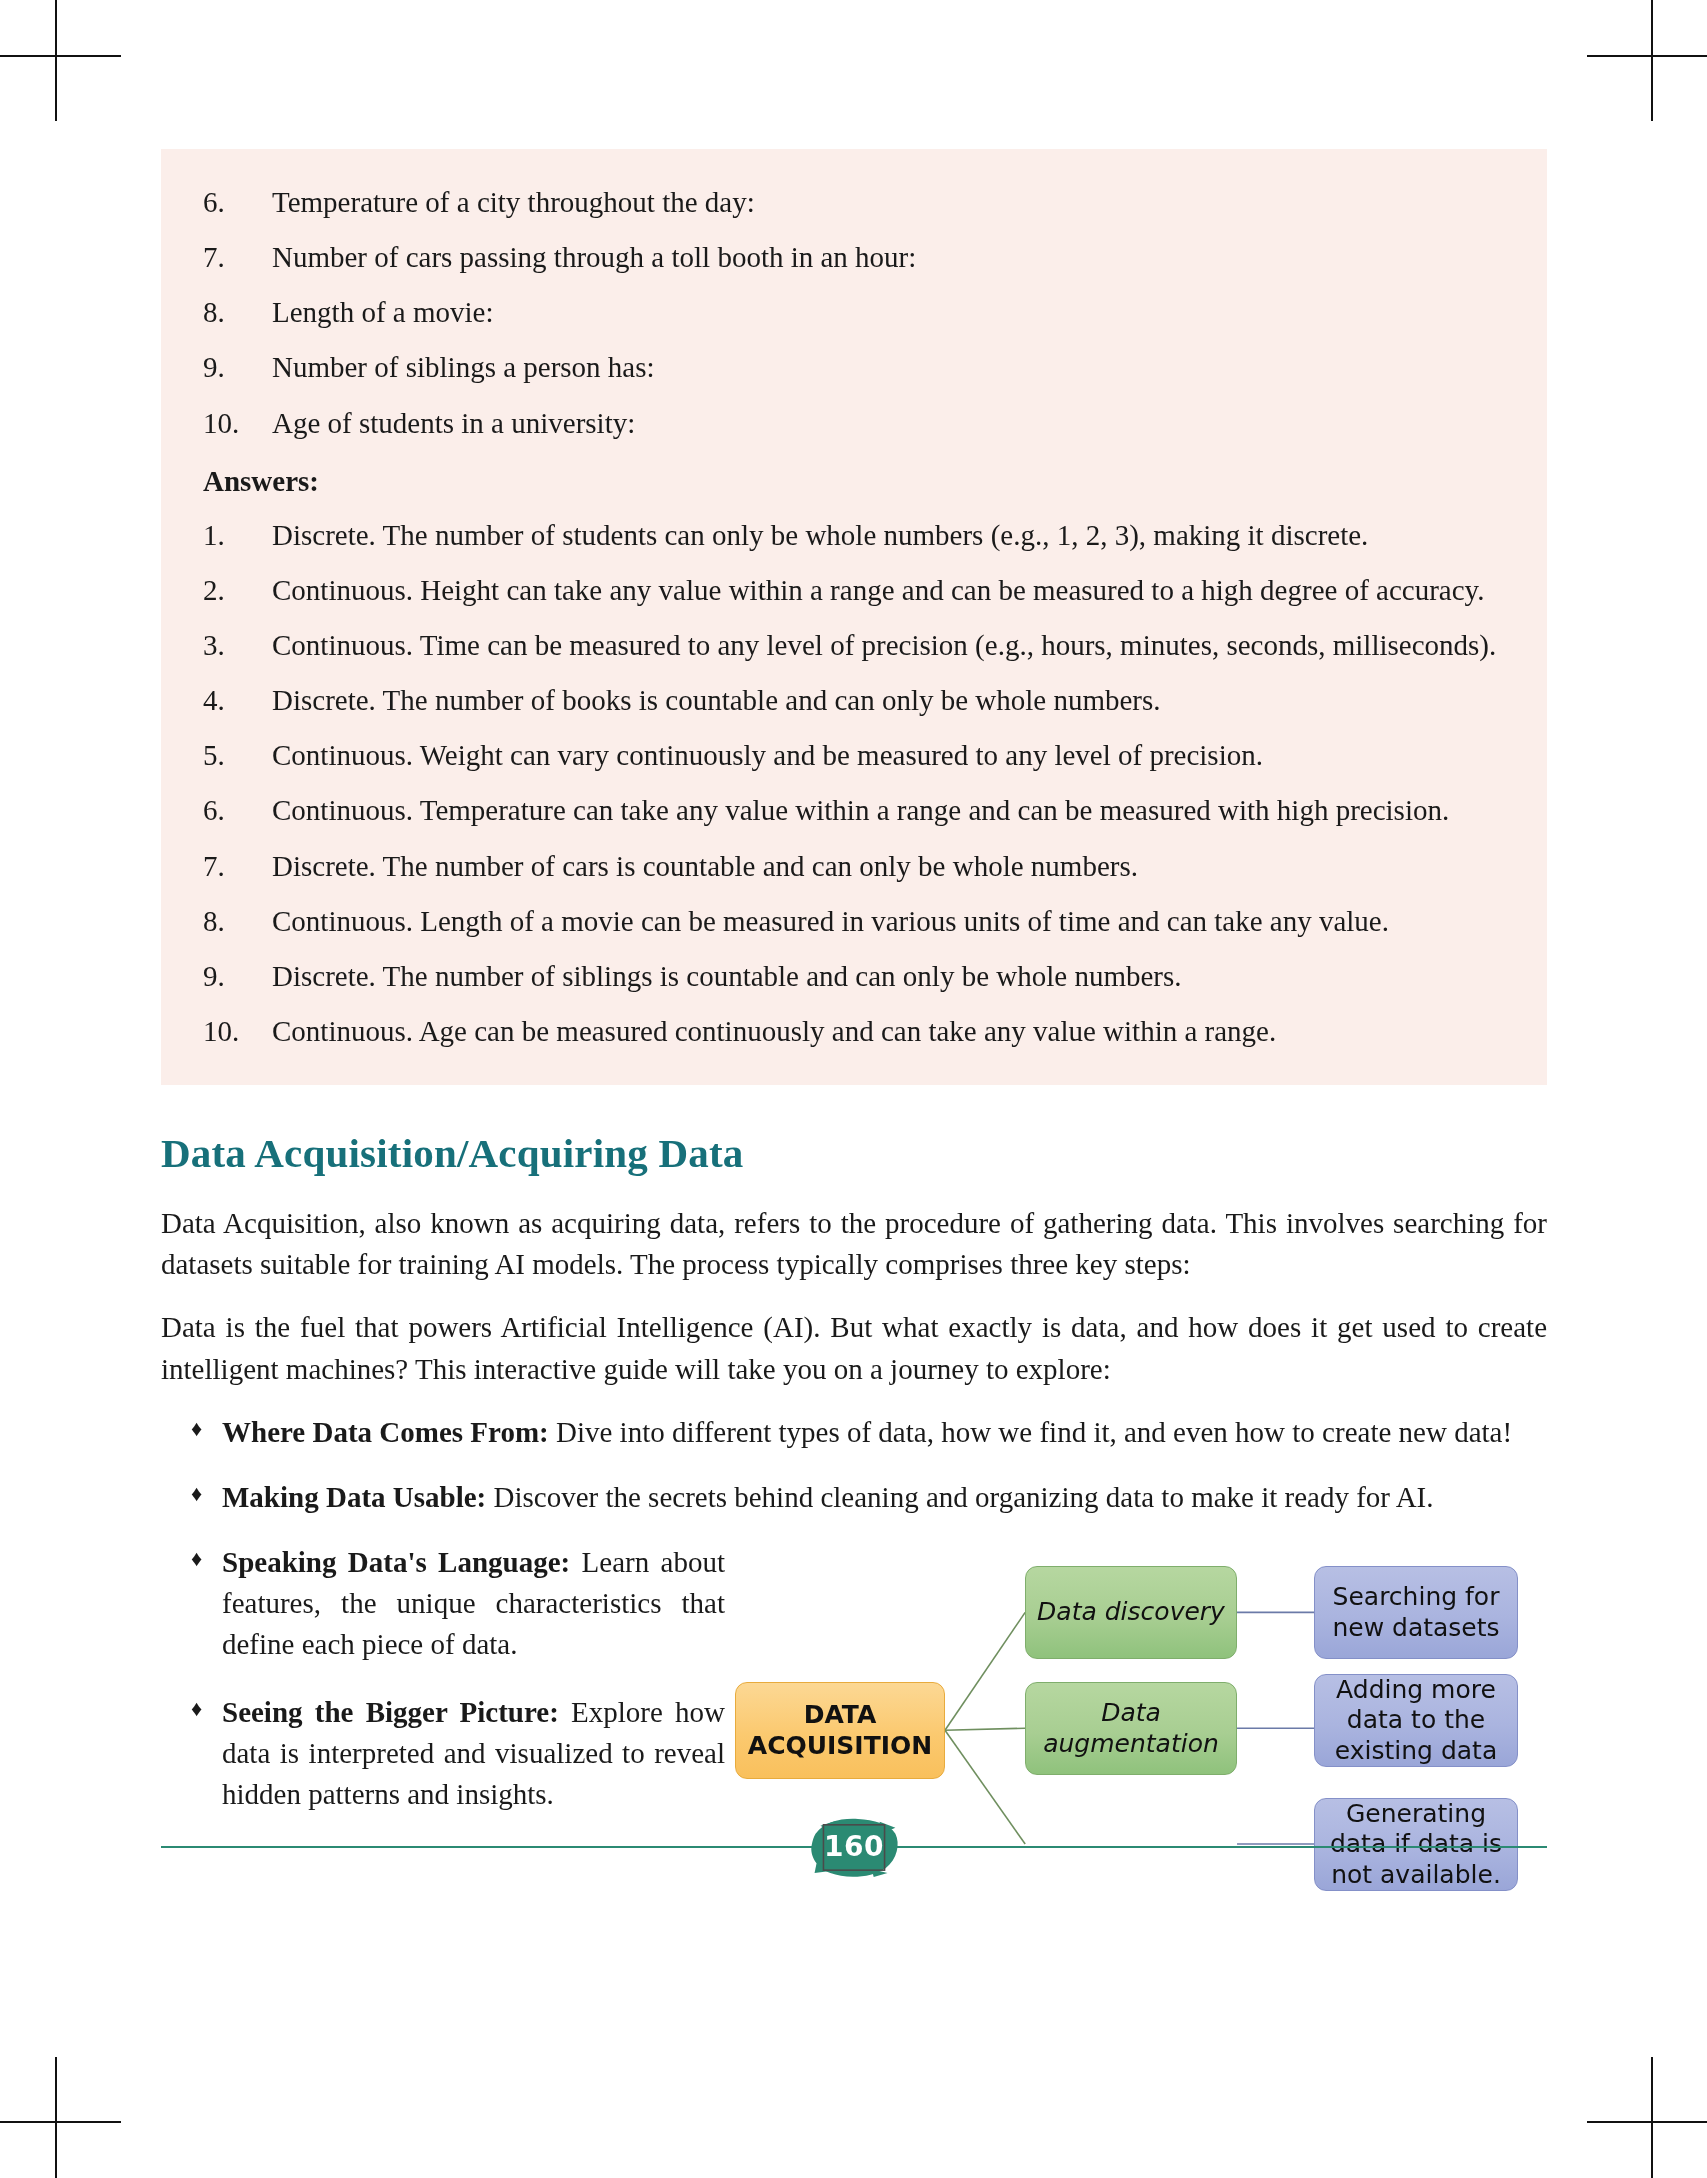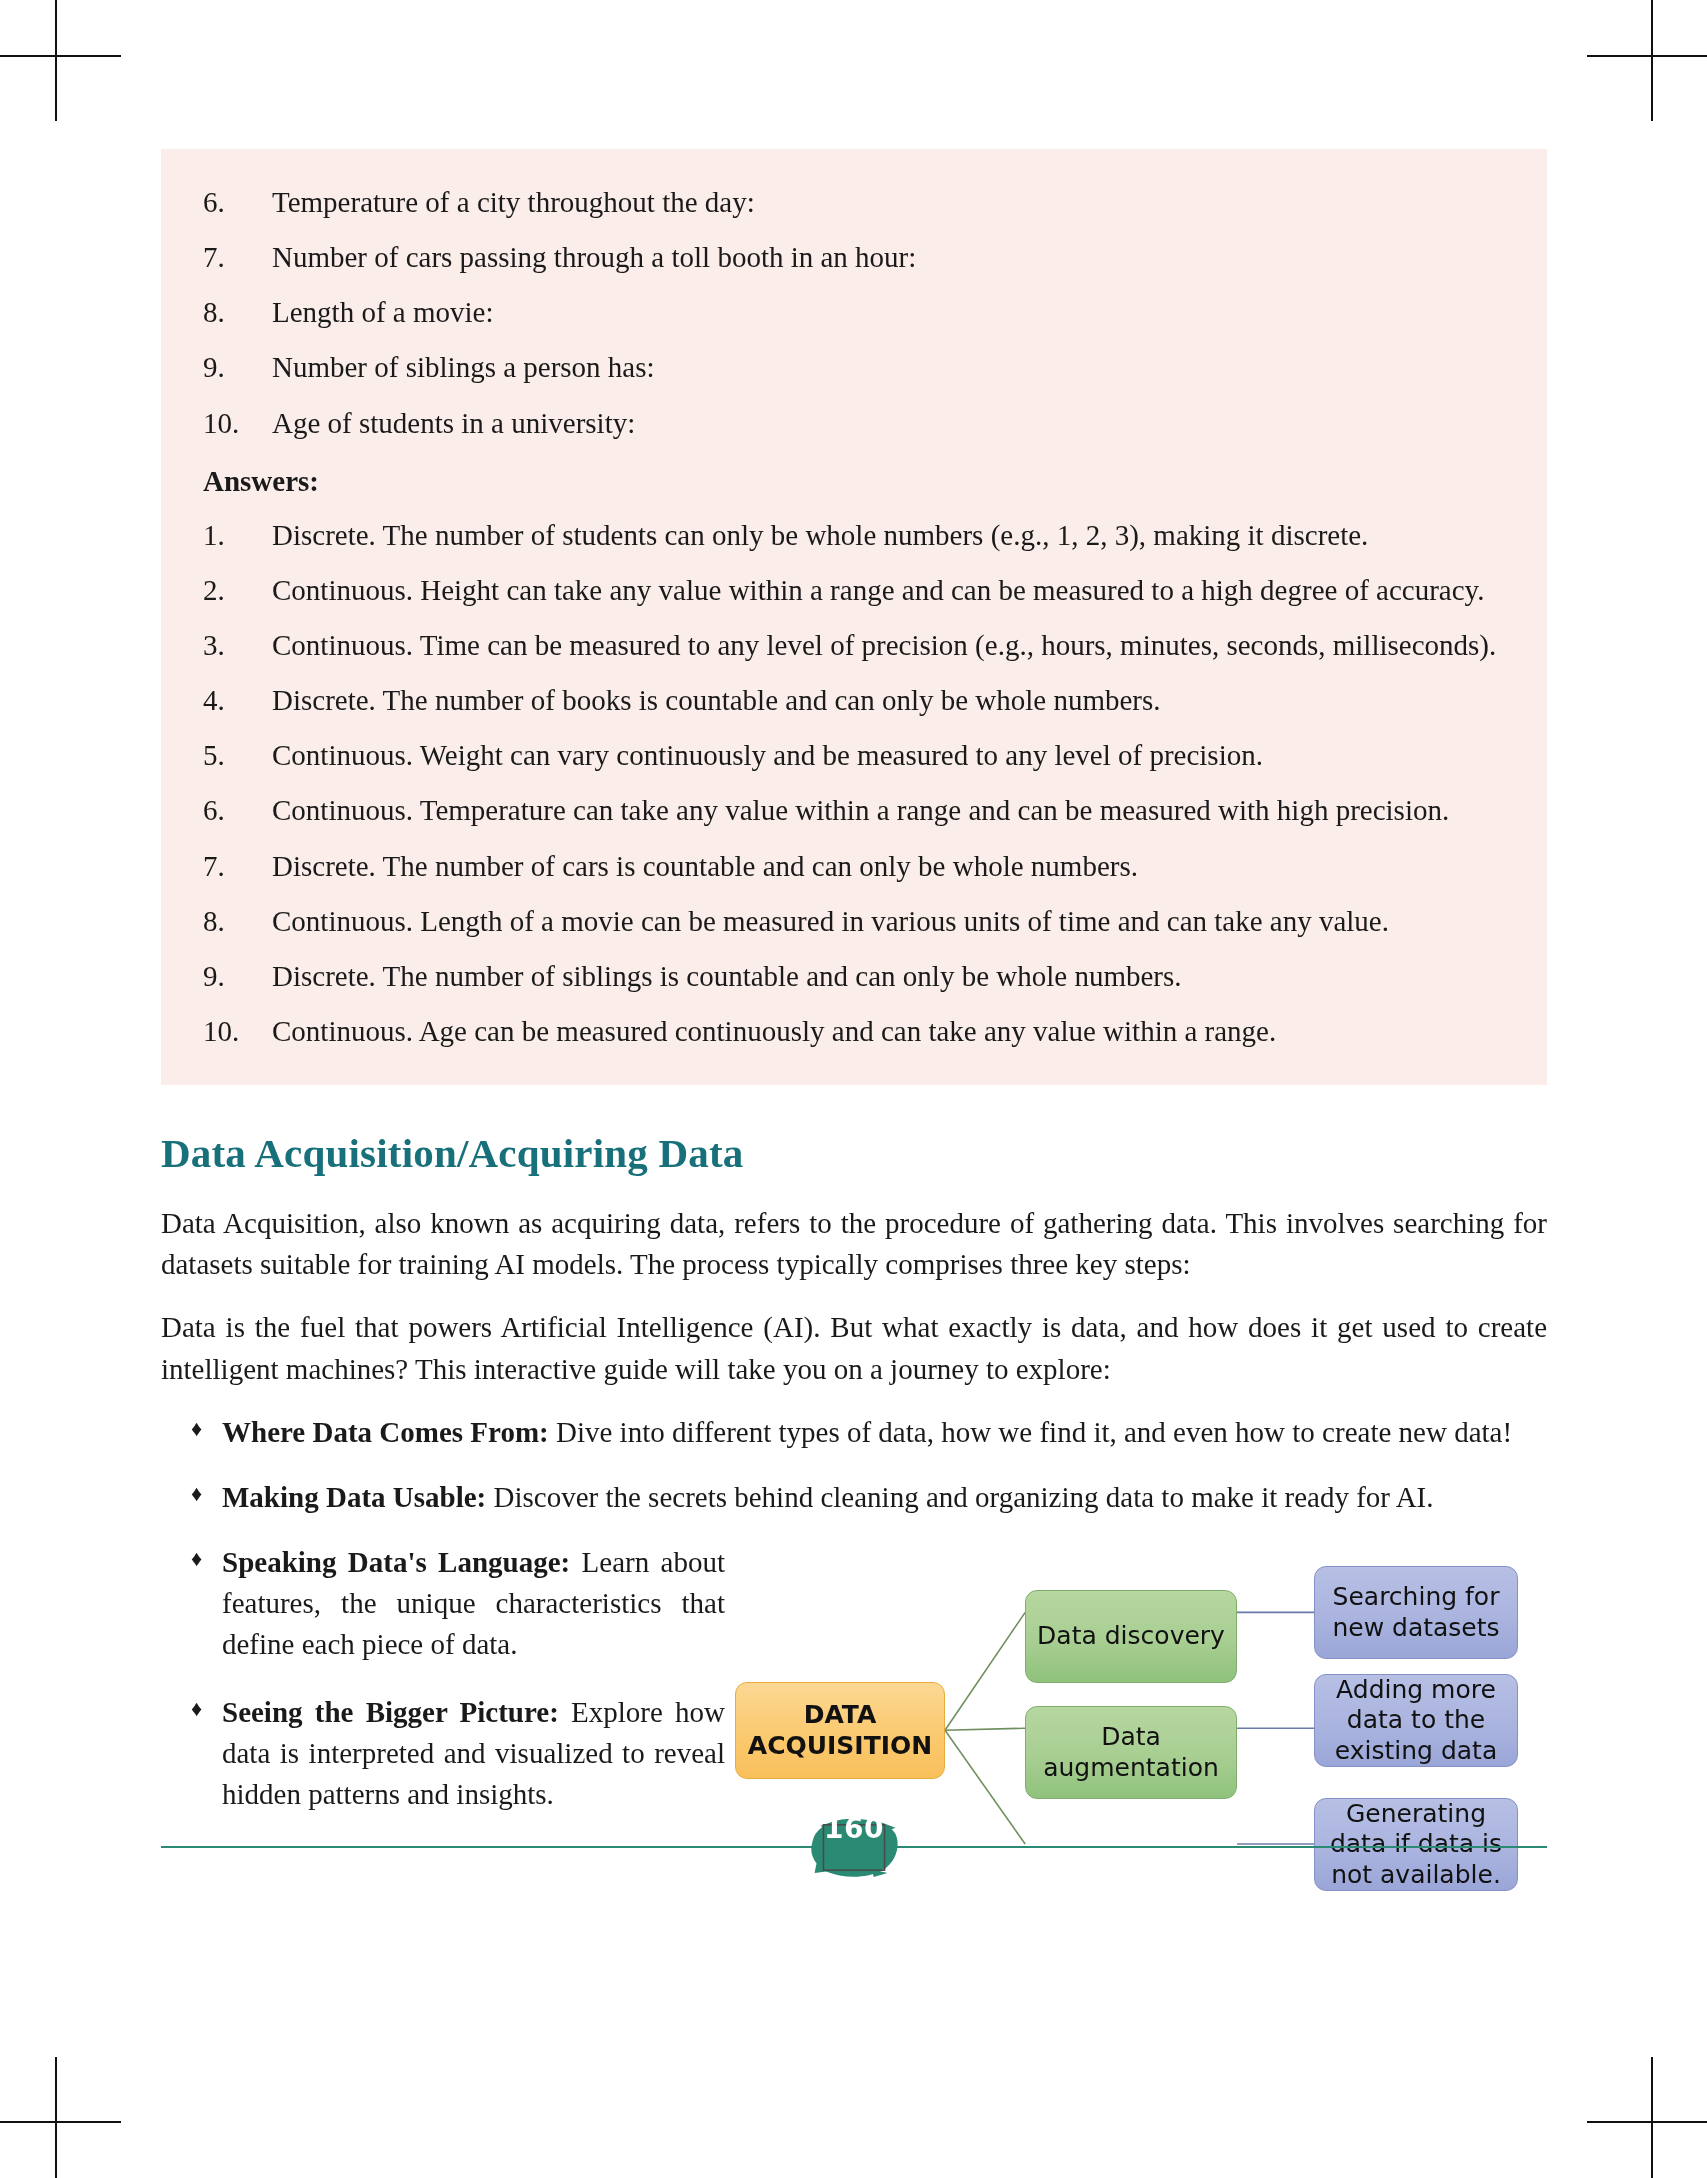--- a/index.html
+++ b/index.html
@@ -158,23 +158,23 @@
     background: linear-gradient(180deg,#fcd894 0%, #fbc96f 55%, #f9c05c 100%);
     border: 1px solid #e8ab3d;
     font-weight: bold;
     font-size: 25px;
     color: #111;
   }
   .node-green {
     width: 212px; height: 93px;
     background: linear-gradient(180deg,#b6d7a0 0%, #a8ce92 55%, #8fc27c 100%);
     border: 1px solid #7fae6c;
+    font-style: italic;
     font-size: 25px;
     color: #111;
-    margin-top: 24px;
   }
   .node-blue {
     width: 204px; height: 93px;
     background: linear-gradient(180deg,#b7bfe4 0%, #aab4df 55%, #9aa6d8 100%);
     border: 1px solid #8490c8;
     font-size: 25px;
     color: #111;
   }
   .g1 { left: 290px; top: 16px; }
   .g2 { left: 290px; top: 132px; }
@@ -198,20 +198,21 @@
     background: #2b8a73;
   }
   .page-badge {
     position: absolute;
     left: 50%;
     top: 0;
     transform: translateX(-50%);
     width: 95px;
     height: 69px;
     display: flex;
+    align-items: center;
     justify-content: center;
   }
   .page-badge svg { position: absolute; left: 0; top: 0; }
   .page-num {
     position: relative;
     z-index: 3;
     color: #ffffff;
     font-family: "DejaVu Sans", "Liberation Sans", sans-serif;
     font-size: 28px;
     font-weight: bold;

